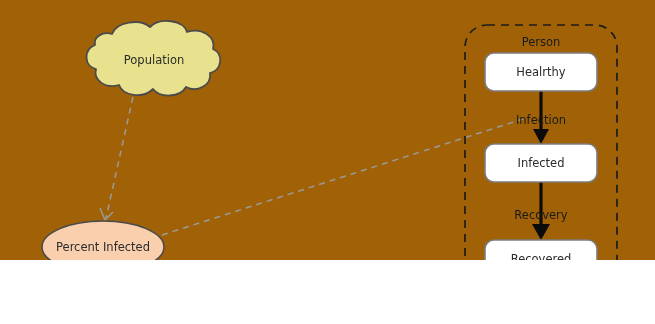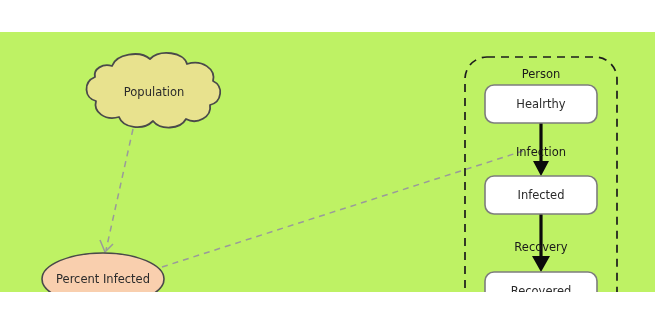--- a/index.html
+++ b/index.html
@@ -7,23 +7,22 @@
     padding: 0;
     background: #ffffff;
   }
   body {
     font-family: "DejaVu Sans", sans-serif;
   }
   #canvas {
     position: relative;
     width: 655px;
     height: 260px;
-    background: #bef264;
+    background: #a16207;
     overflow: hidden;
-    margin-top: 32px;
   }
   #diagram-svg {
     position: absolute;
     top: 0;
     left: 0;
     width: 655px;
     height: 324px;
   }
   .node-label {
     font-family: "DejaVu Sans", sans-serif;

